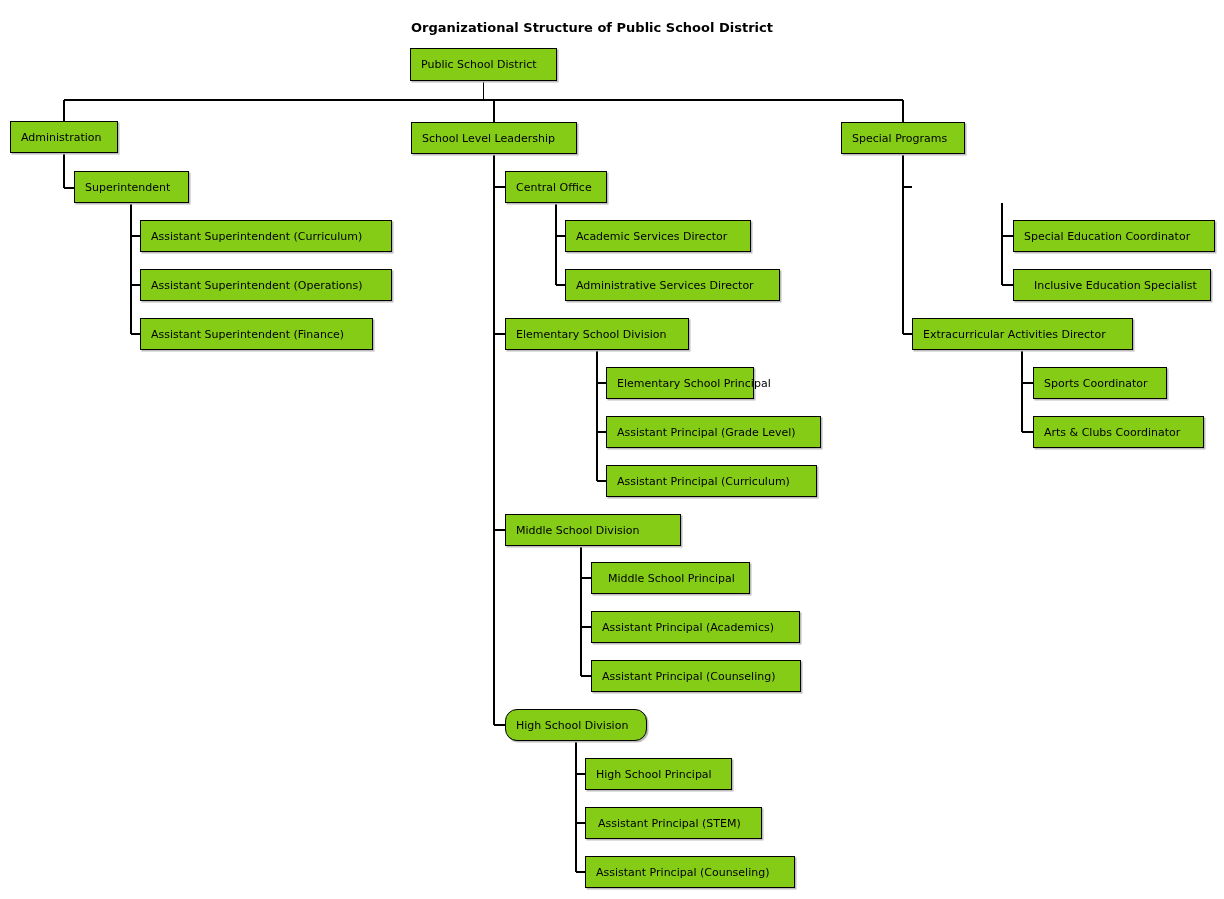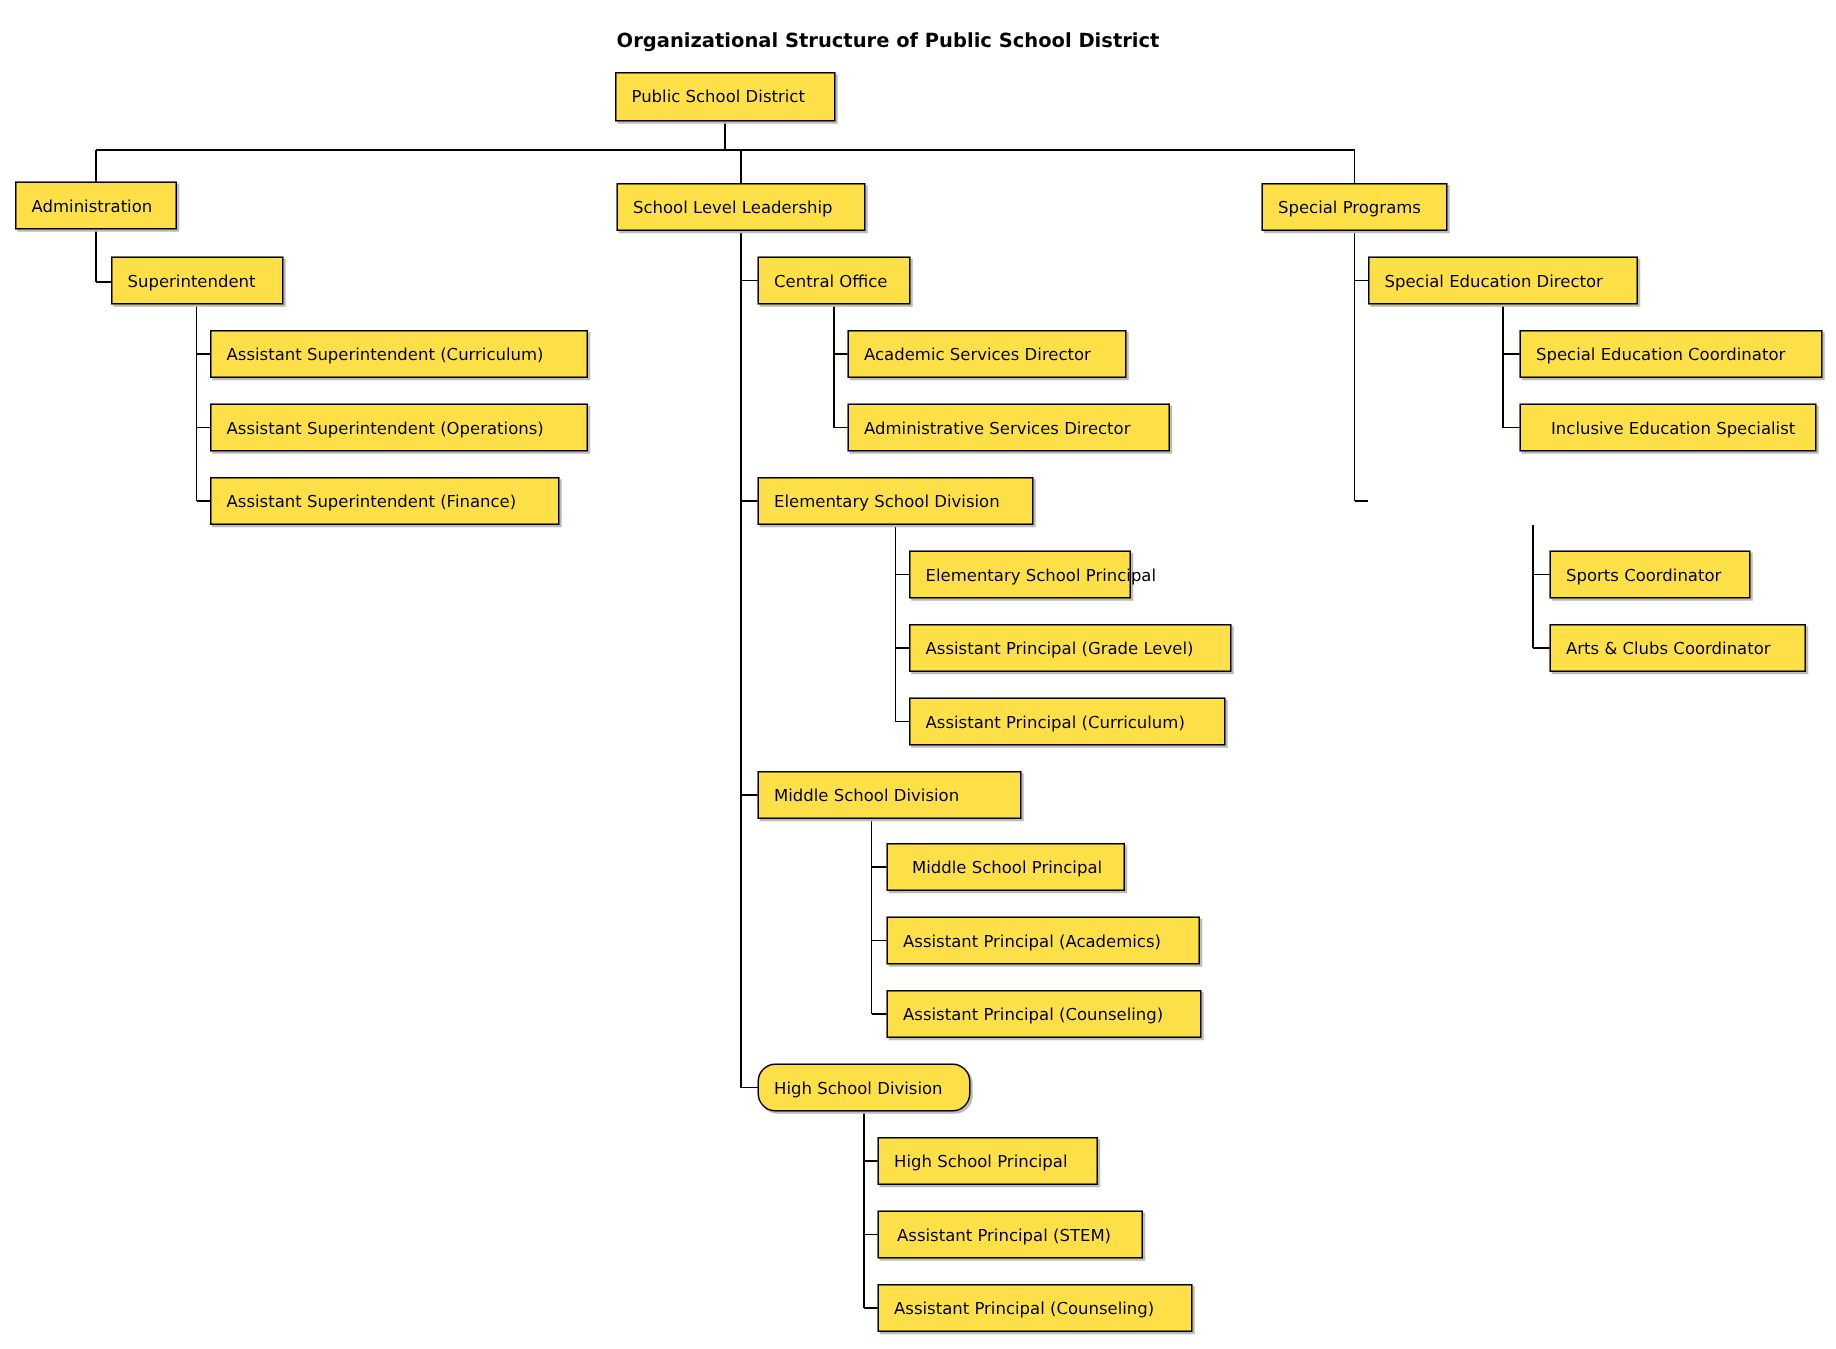--- a/index.html
+++ b/index.html
@@ -28,21 +28,21 @@
   .connectors {
     position: absolute;
     left: 0;
     top: 0;
     width: 1224px;
     height: 899px;
   }
   .node {
     position: absolute;
     box-sizing: border-box;
-    background: #fde047;
+    background: #84cc16;
     border: 1.4px solid #000000;
     box-shadow: 1.5px 1.5px 0 #bcbcbc;
     display: flex;
     align-items: center;
     padding-left: 10px;
     padding-right: 6px;
     font-size: 11px;
     color: #000000;
     white-space: nowrap;
   }
@@ -130,20 +130,20 @@
   <div class="node" style="left:505px;top:514px;width:176px;height:32px;">Middle School Division</div>
   <div class="node" style="left:591px;top:562px;width:159px;height:32px;padding-left:16px;">Middle School Principal</div>
   <div class="node" style="left:591px;top:611px;width:209px;height:32px;">Assistant Principal (Academics)</div>
   <div class="node" style="left:591px;top:660px;width:210px;height:32px;">Assistant Principal (Counseling)</div>
 
   <div class="node" style="left:505px;top:709px;width:142px;height:32px;border-radius:12px;">High School Division</div>
   <div class="node" style="left:585px;top:758px;width:147px;height:32px;">High School Principal</div>
   <div class="node" style="left:585px;top:807px;width:177px;height:32px;padding-left:12px;">Assistant Principal (STEM)</div>
   <div class="node" style="left:585px;top:856px;width:210px;height:32px;">Assistant Principal (Counseling)</div>
 
-  <div class="node" style="left:912px;top:171px;width:180px;height:32px;">Special Education Director</div>
   <div class="node" style="left:1013px;top:220px;width:202px;height:32px;">Special Education Coordinator</div>
   <div class="node" style="left:1013px;top:269px;width:198px;height:32px;padding-left:20px;">Inclusive Education Specialist</div>
 
+  <div class="node" style="left:912px;top:318px;width:221px;height:32px;">Extracurricular Activities Director</div>
   <div class="node" style="left:1033px;top:367px;width:134px;height:32px;">Sports Coordinator</div>
   <div class="node" style="left:1033px;top:416px;width:171px;height:32px;">Arts &amp; Clubs Coordinator</div>
 
 </div>
 
 </body></html>

